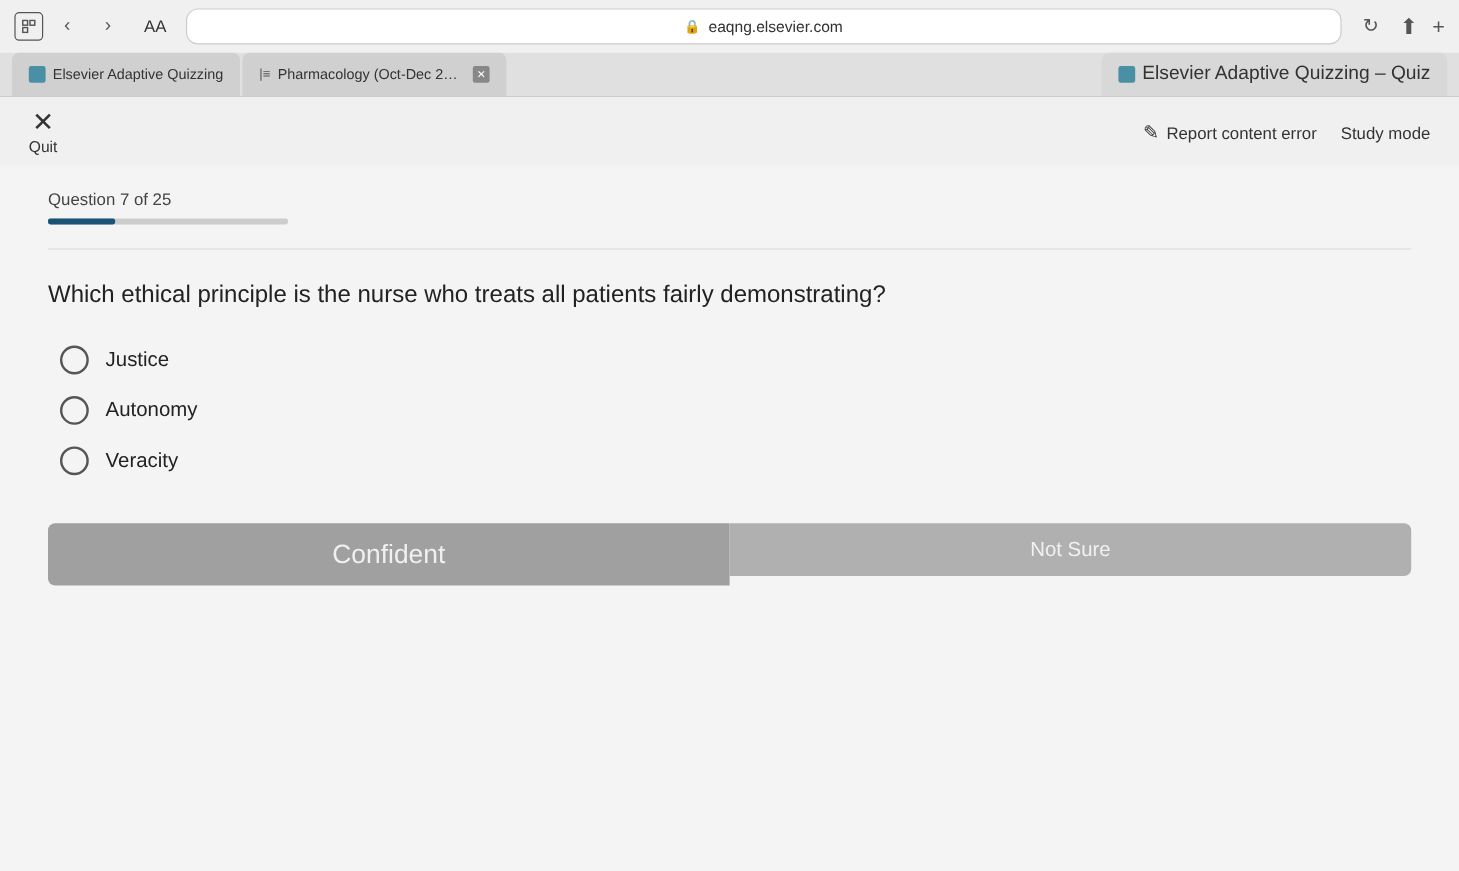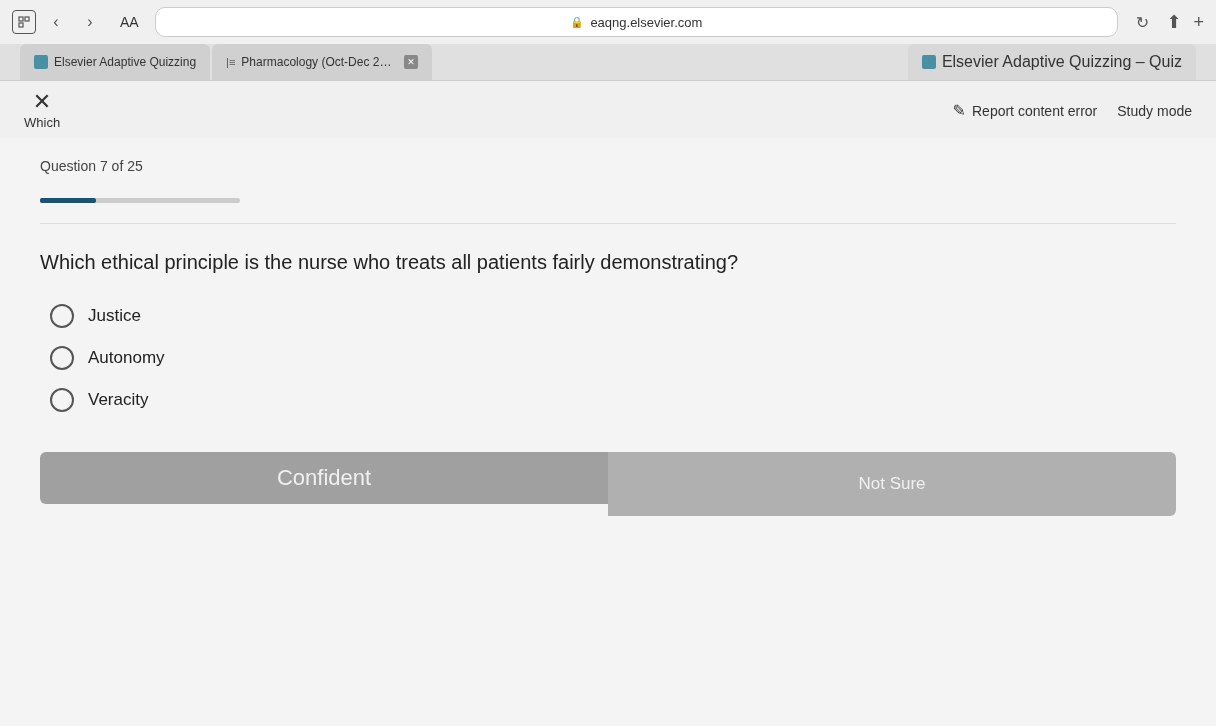--- a/index.html
+++ b/index.html
@@ -108,21 +108,21 @@
       color: #555;
       font-size: 18px;
     }
 
     
     .browser-tabs {
       display: flex;
       background: #e0e0e0;
       height: 36px;
       align-items: stretch;
-      padding: 0 20px;
+      padding: 0 10px;
       gap: 2px;
     }
 
     .tab {
       display: flex;
       align-items: center;
       padding: 0 14px;
       font-size: 12px;
       color: #333;
       background: #d0d0d0;
@@ -241,21 +241,21 @@
     .quiz-main {
       background: #f4f4f4;
       flex: 1;
       padding: 20px 40px 30px;
       overflow-y: auto;
     }
 
     .question-counter {
       font-size: 14px;
       color: #444;
-      margin-bottom: 24px;
+      margin-bottom: 8px;
     }
 
     .progress-bar-container {
       width: 200px;
       height: 5px;
       background: #ccc;
       border-radius: 2px;
       margin-bottom: 20px;
     }
 
@@ -321,21 +321,21 @@
       border: none;
       cursor: pointer;
       font-size: 22px;
       color: #f0f0f0;
       font-weight: 500;
       border-radius: 6px 0 0 6px;
     }
 
     .not-sure-btn {
       flex: 1;
-      height: 64px;
+      height: 44px;
       background: #b0b0b0;
       border: none;
       cursor: pointer;
       font-size: 17px;
       color: #f0f0f0;
       font-weight: 500;
       border-radius: 0 6px 6px 0;
     }
   </style>
 </head>
@@ -392,21 +392,21 @@
       <span class="tab-label">Elsevier Adaptive Quizzing – Quiz</span>
     </div>
   </div>
 </div>
 
 <div class="page-content">
 
   <div class="quiz-header">
     <button class="quit-btn">
       <span class="quit-x">✕</span>
-      <span>Which</span>
+      <span>Quit</span>
     </button>
     <div class="header-right">
       <button class="report-btn">
         <span class="report-icon">✎</span>
         <span>Report content error</span>
       </button>
       <button class="study-mode-btn">
         <span>Study mode</span>
       </button>
     </div>

